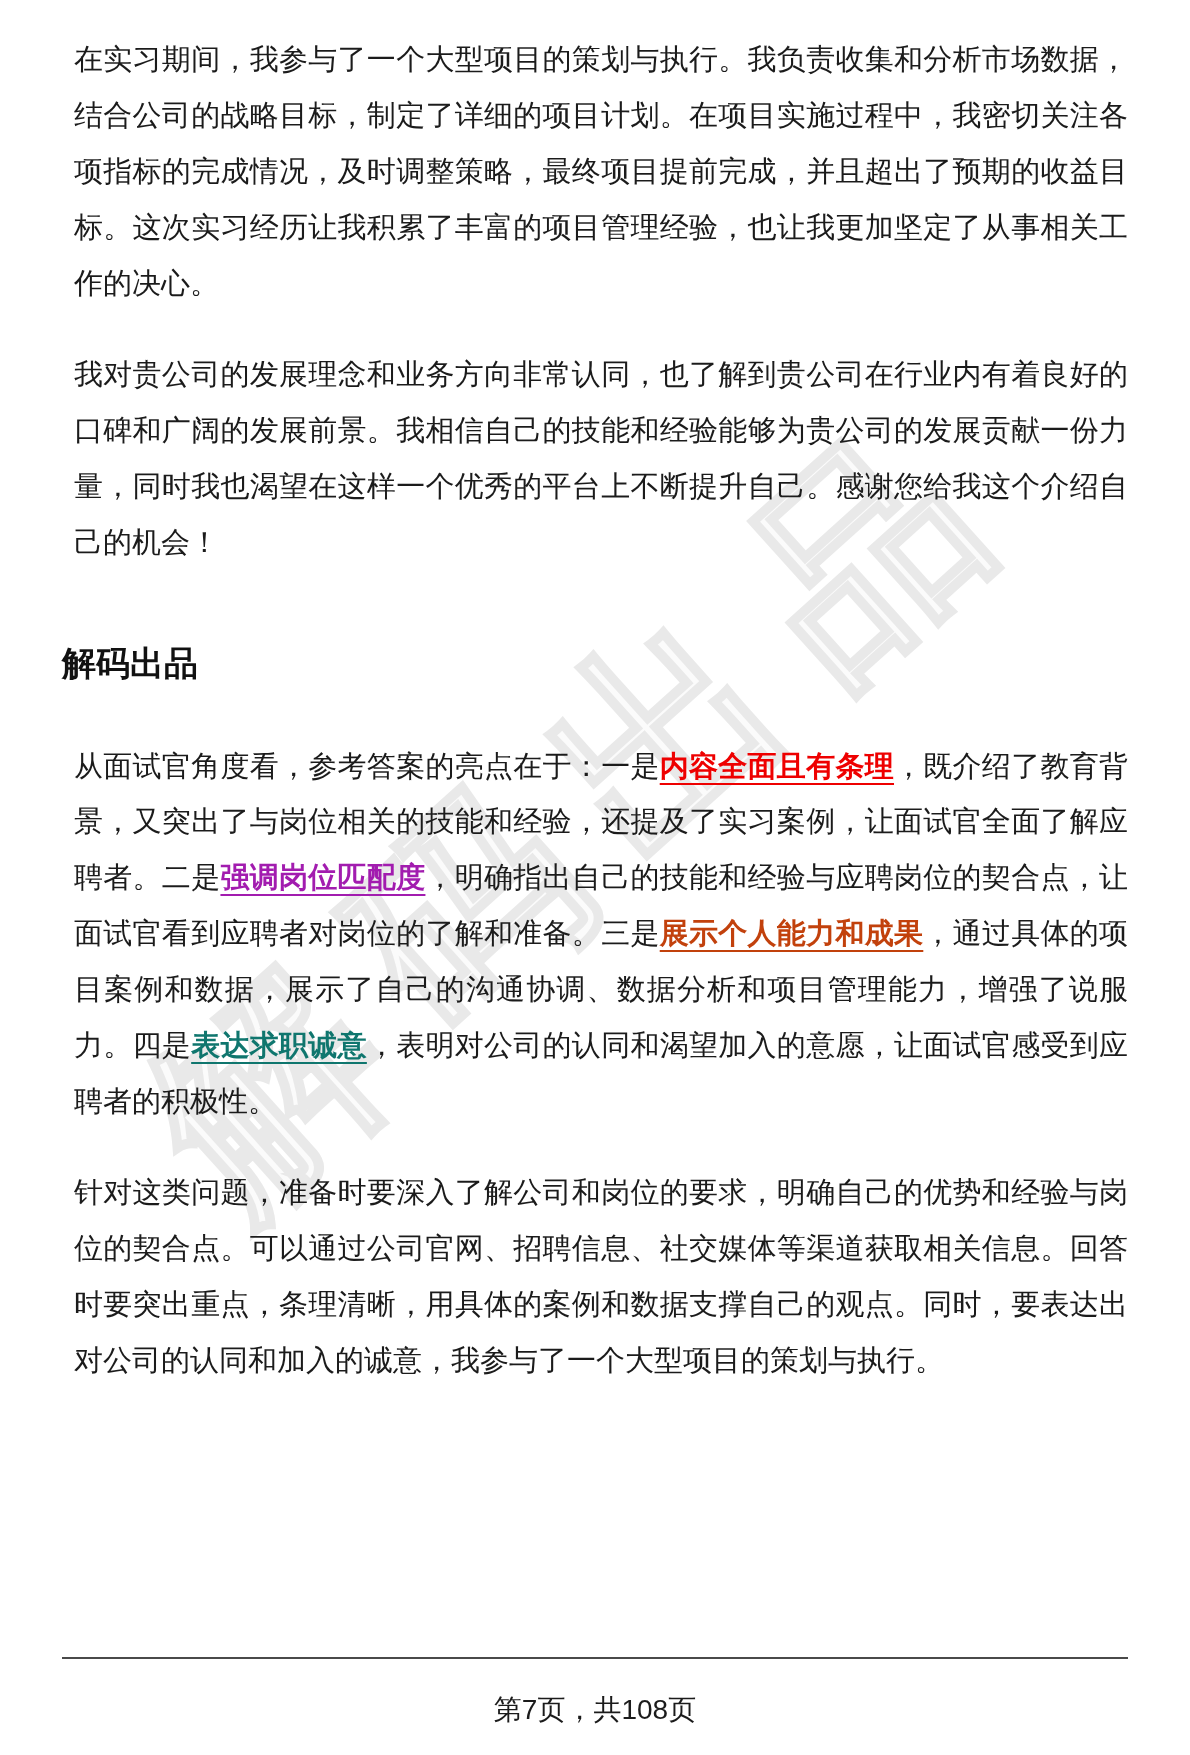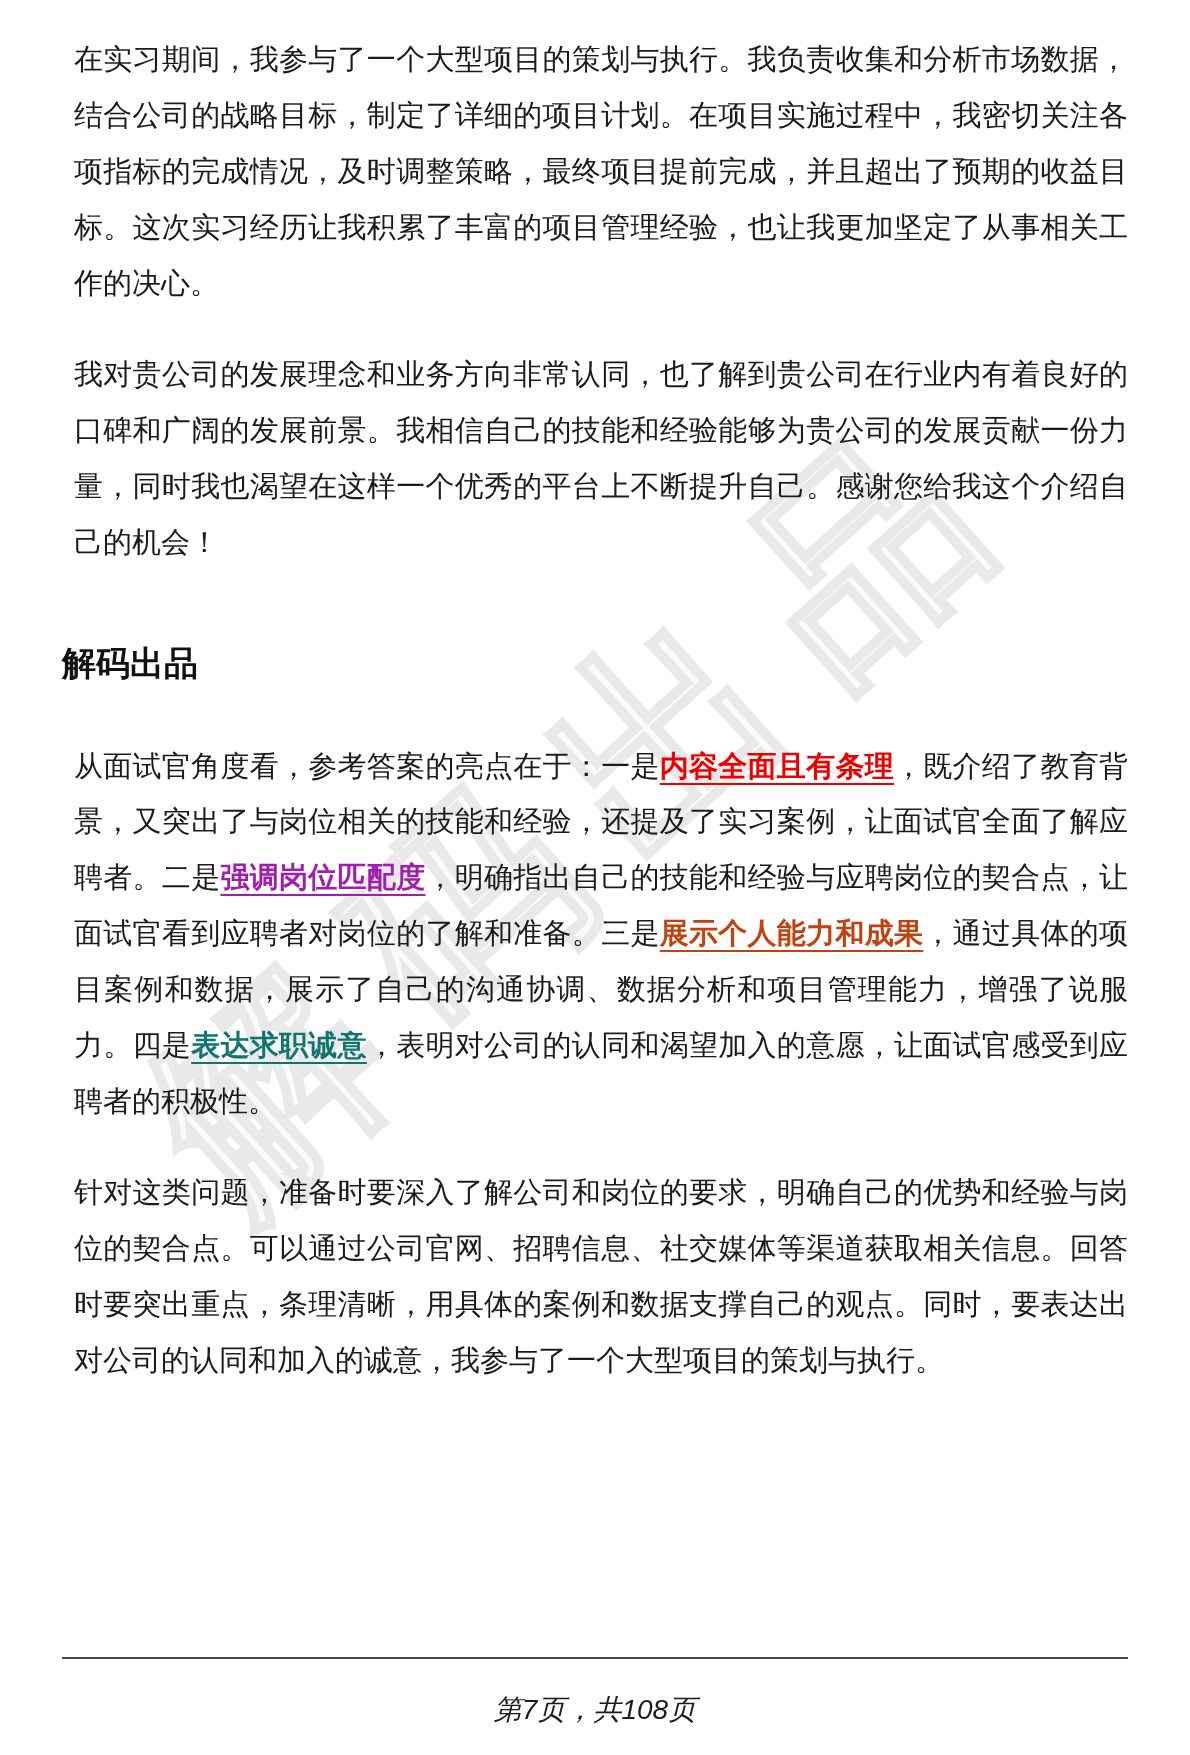--- a/index.html
+++ b/index.html
@@ -83,21 +83,20 @@
   }
   .footer-divider {
     border: none;
     border-top: 2px solid #4a4a4a;
     margin: 0 0 32px 0;
   }
   .page-number {
     text-align: center;
     font-size: 28px;
     color: #1b1b1b;
-    font-style: italic;
   }
 </style>
 </head>
 <body>
 
 <div class="page">
 
   <div class="watermark">解码出品</div>
 
   <main class="content">

